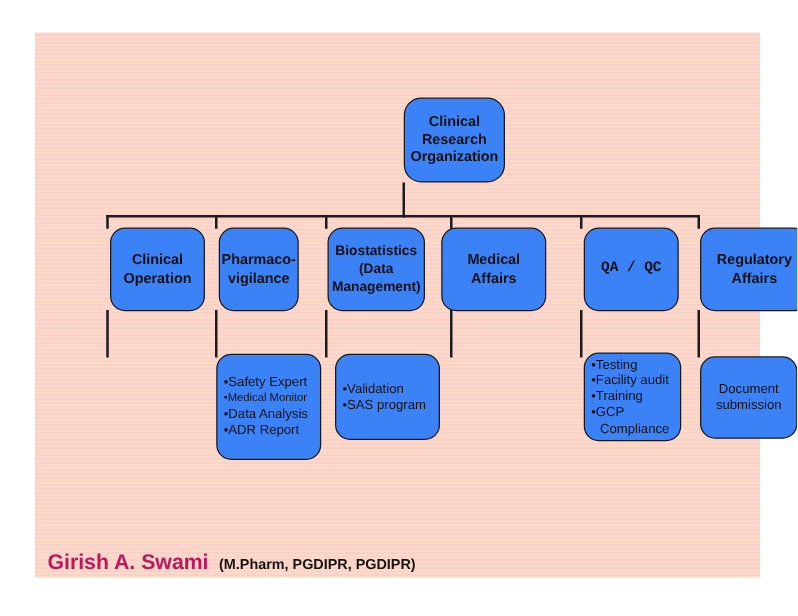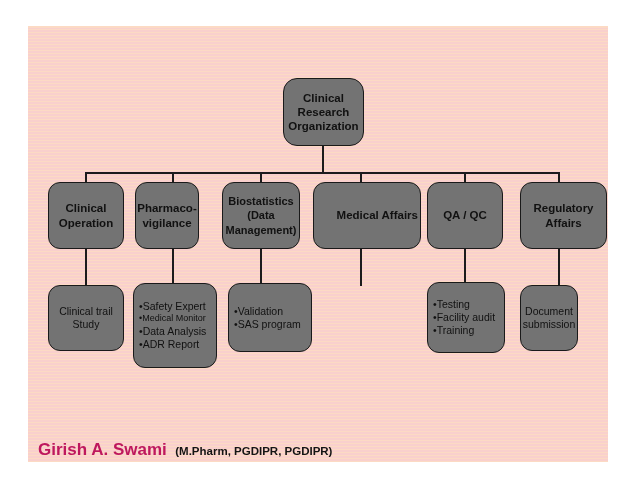--- a/index.html
+++ b/index.html
@@ -15,44 +15,44 @@
   }
   .line { position:absolute; background:#1c1c1c; }
   .stem  { left:322px; top:146px; width:2px; height:28px; }
   .hbar  { left:85px;  top:172px; width:475px; height:2px; }
   .drop  { top:172px; width:2px; height:11px; }
   .link  { top:248px; width:2px; height:38px; }
   .c1 { left:85px; } .c2 { left:172px; } .c3 { left:260px; }
   .c4 { left:360px; } .c5 { left:464px; } .c6 { left:558px; }
 
   .node {
-    position:absolute; background:#737373; border:1.6px solid #1a1a1a;
+    position:absolute; background:#3b82f6; border:1.6px solid #1a1a1a;
     box-sizing:border-box; border-radius:12px;
     display:flex; align-items:center; justify-content:center;
-    text-align:center; line-height:1.22;
+    text-align:center; line-height:1.22;margin-left:40px;
   }
   .root {
     left:283px; top:78px; width:81px; height:68px;
     font-weight:bold; font-size:11.5px; border-radius:14px; padding:2px;
   }
   .dept { top:182px; height:67px; font-weight:bold; font-size:11.5px; padding:2px; }
   .d1 { left:48px;  width:76px; }
   .d2 { left:135px; width:64px; }
   .d3 { left:222px; width:78px; font-size:11px; line-height:1.28; }
-  .d4 { left:313px; width:108px;justify-content:flex-end; }
-  .d5 { left:427px; width:76px; }
+  .d4 { left:313px; width:84px;justify-content:flex-end; }
+  .d5 { left:427px; width:76px;font-family:Liberation Mono, monospace; }
   .d6 { left:520px; width:87px;text-align:center; }
 
   .sub { top:285px; height:66px; font-size:10.5px; }
   .s1 { left:48px;  width:76px; padding:2px 4px; }
   .s2 { left:133px; width:84px; top:283px; height:85px; }
   .s3 { left:228px; width:84px; top:283px; height:69px; }
   .s4 { left:321px; width:88px; padding:2px 14px; }
   .s5 { left:427px; width:78px; top:282px; height:71px; }
-  .s6 { left:520px; width:58px; padding:2px 8px; }
+  .s6 { left:520px; width:78px; padding:2px 8px; }
 
   .list {
     width:100%; box-sizing:border-box; padding:3px 2px 3px 5px;
     text-align:left; line-height:1.22;
   }
   .li::before { content:"\2022 "; }
   .li { display:block; }
   .li.sm { font-size:9px; line-height:1.3; }
   .s5 .li { padding-left:7px; text-indent:-7px; }
 
@@ -97,23 +97,20 @@
   <div class="node dept d4">
     <span>Medical Affairs</span>
   </div>
   <div class="node dept d5">
     <span>QA / QC</span>
   </div>
   <div class="node dept d6">
     <span>Regulatory Affairs</span>
   </div>
 
-  <div class="node sub s1">
-    <span>Clinical trail Study</span>
-  </div>
 
   <div class="node sub s2">
     <div class="list">
       <span class="li">Safety Expert</span>
       <span class="li sm">Medical Monitor</span>
       <span class="li">Data Analysis</span>
       <span class="li">ADR Report</span>
     </div>
   </div>
 
@@ -123,20 +120,21 @@
       <span class="li">SAS program</span>
     </div>
   </div>
 
 
   <div class="node sub s5">
     <div class="list">
       <span class="li">Testing</span>
       <span class="li">Facility audit</span>
       <span class="li">Training</span>
+      <span class="li">GCP Compliance</span>
     </div>
   </div>
 
   <div class="node sub s6">
     <span>Document submission</span>
   </div>
 
   <div class="footer">
     <span class="name">Girish A. Swami</span>
     <span class="creds">(M.Pharm, PGDIPR, PGDIPR)</span>

